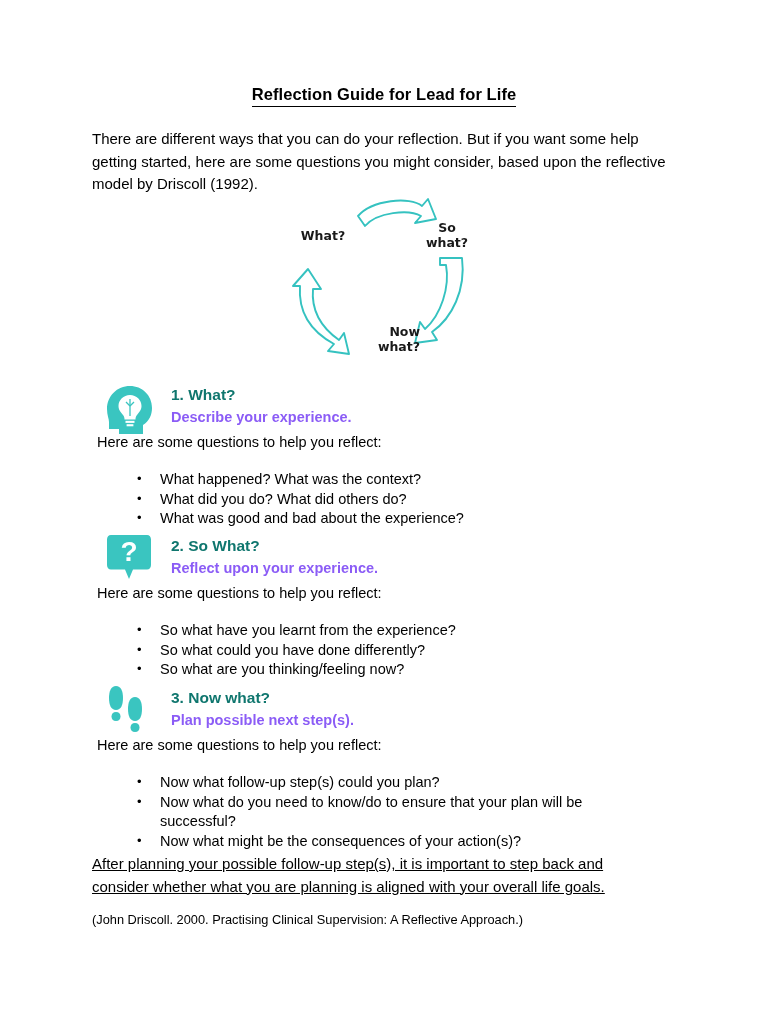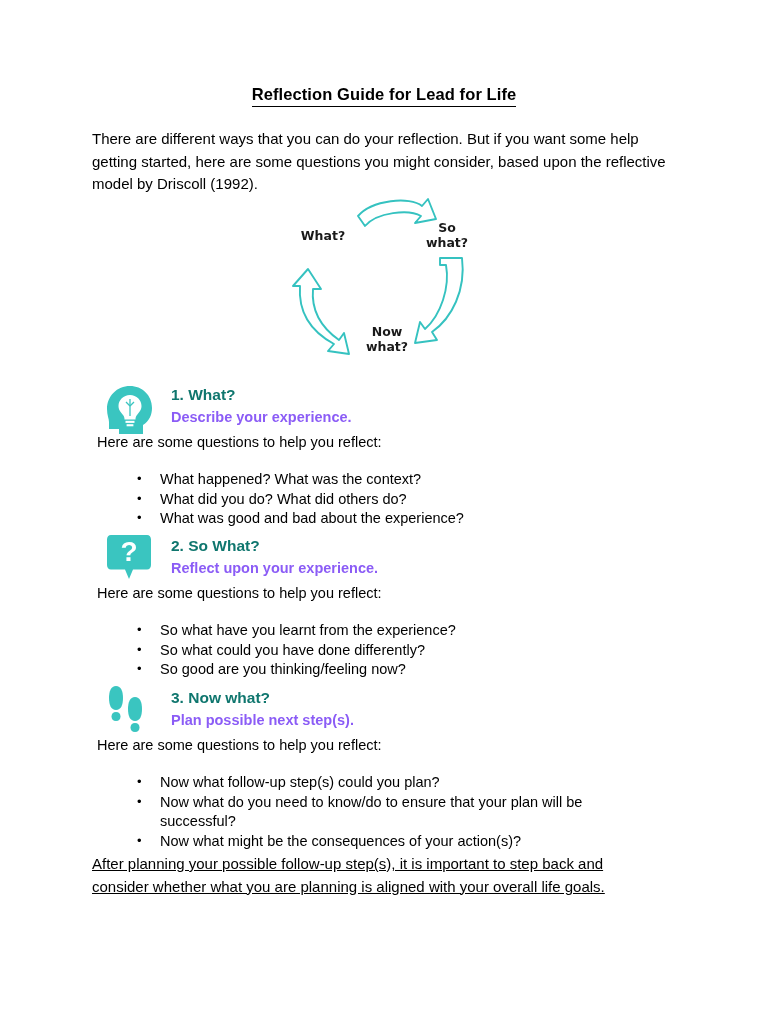--- a/index.html
+++ b/index.html
@@ -67,21 +67,21 @@
     font-family: "DejaVu Sans", sans-serif;
     font-size: 12.5px;
     font-weight: 600;
     line-height: 15px;
     color: #1a1a1a;
     text-align: center;
     white-space: pre-line;
   }
   .lbl-what  { left: 12px;  top: 42px;  width: 70px; }
   .lbl-so    { left: 138px; top: 34px;  width: 66px; }
-  .lbl-now   { left: 78px;  top: 138px; width: 66px; }
+  .lbl-now   { left: 78px;  top: 138px; width: 66px; text-align: right; }
 
   
   .section { position: absolute; left: 0; width: 768px; }
   .sec-icon {
     position: absolute;
     left: 103px;
     width: 54px;
     height: 52px;
   }
   .sec-head {
@@ -231,21 +231,21 @@
     <div class="sec-sub">Reflect upon your experience.</div>
     <div class="sec-lead">Here are some questions to help you reflect:</div>
     <ul class="bullets">
       <li>
           <span class="bt">So what have you learnt from the experience?</span>
         </li>
       <li>
           <span class="bt">So what could you have done differently?</span>
         </li>
       <li>
-          <span class="bt">So good are you thinking/feeling now?</span>
+          <span class="bt">So what are you thinking/feeling now?</span>
         </li>
     </ul>
   </div>
 
   <div class="section" style="top:689px;">
     <div class="sec-icon" style="top:-6px;">
       <svg width="54" height="52" viewBox="0 0 54 52">
         <path d="M13,3 C18,3 20,8 20,15 C20,22 18,27 13,27 C8,27 6,22 6,15
                  C6,8 8,3 13,3 Z" fill="#3ac5c0"></path>
         <path d="M13,29 C16,29 17.5,31 17.5,33.5 C17.5,36 16,38 13,38
@@ -266,14 +266,15 @@
       <li style="width:470px;">
           <span class="bt">Now what do you need to know/do to ensure that your plan will be successful?</span>
         </li>
       <li>
           <span class="bt">Now what might be the consequences of your action(s)?</span>
         </li>
     </ul>
   </div>
 
   <div class="outro">After planning your possible follow-up step(s), it is important to step back and consider whether what you are planning is aligned with your overall life goals.</div>
+  <div class="citation">(John Driscoll. 2000. Practising Clinical Supervision: A Reflective Approach.)</div>
 
 </div>
 
 </body></html>

